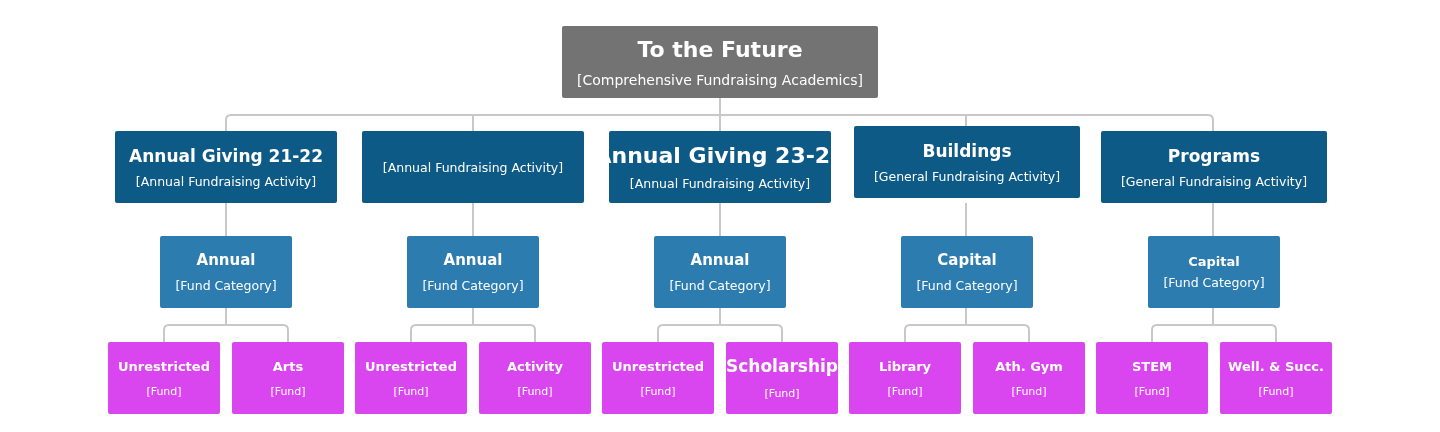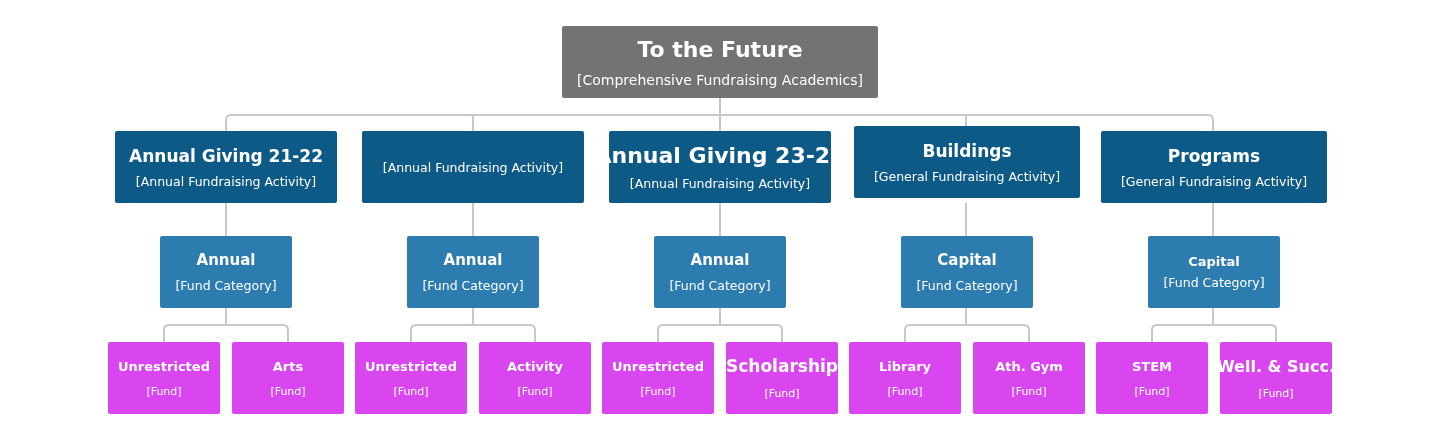--- a/index.html
+++ b/index.html
@@ -116,15 +116,15 @@
 </div>
 <div class="node l3" style="left:973px;top:342px;width:112px;height:72px;">
   <div class="t" style="font-size:13px;margin-bottom:11px;">Ath. Gym</div>
   <div class="s" style="font-size:11px;">[Fund]</div>
 </div>
 <div class="node l3" style="left:1096px;top:342px;width:112px;height:72px;">
   <div class="t" style="font-size:13px;margin-bottom:11px;">STEM</div>
   <div class="s" style="font-size:11px;">[Fund]</div>
 </div>
 <div class="node l3" style="left:1220px;top:342px;width:112px;height:72px;">
-  <div class="t" style="font-size:16px;margin-bottom:11px;">Well. &amp; Succ.</div>
+  <div class="t" style="font-size:13px;margin-bottom:11px;">Well. &amp; Succ.</div>
   <div class="s" style="font-size:11px;">[Fund]</div>
 </div>
 
 </body></html>

